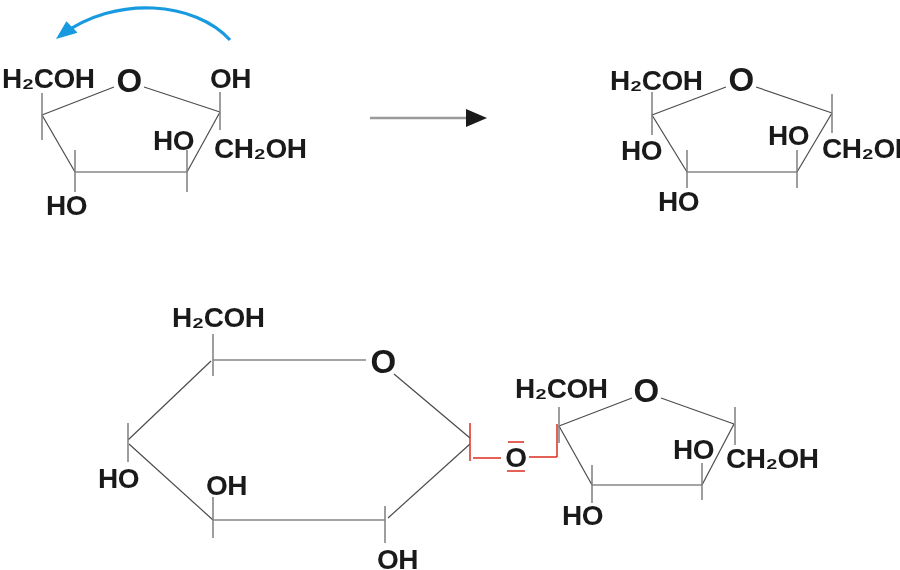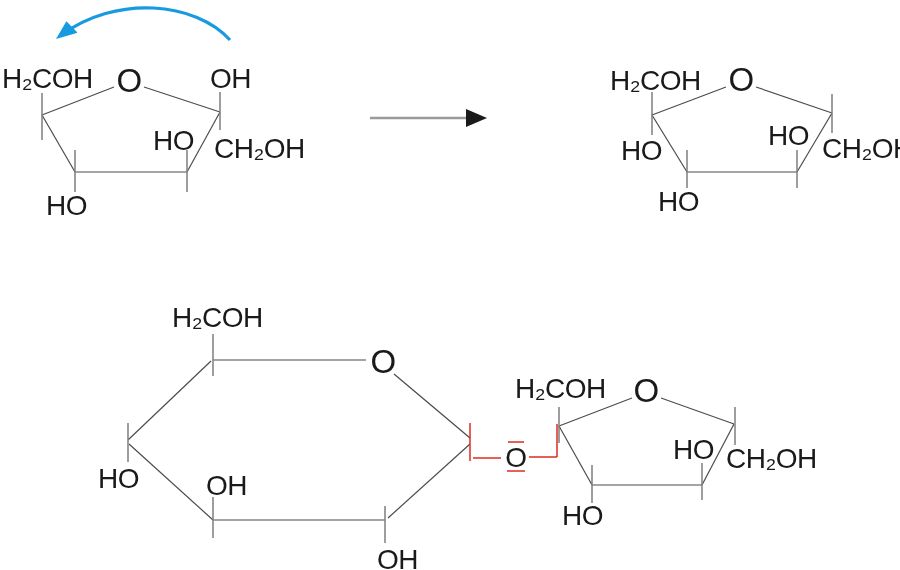--- a/index.html
+++ b/index.html
@@ -1,16 +1,16 @@
 <!DOCTYPE html>
 <html><head>
 <meta charset="utf-8">
 <style>
   html,body{margin:0;padding:0;background:#ffffff;}
-  .canvas{width:900px;height:570px;position:relative;background:#ffffff;}
+  .canvas{width:900px;height:570px;position:relative;background:#ffffff;font-weight:bold;}
   svg{display:block;}
   .lbl{
     font-family:"Liberation Sans","DejaVu Sans",sans-serif;
     font-size:28px;
     letter-spacing:-0.5px;
     fill:#1a1a1a;
   }
   .ring-o{font-size:33px;}
   .bond{stroke:#4c4c4c;stroke-width:1.2;fill:none;}
   .tick{stroke:#7e7e7e;stroke-width:1.5;fill:none;}

